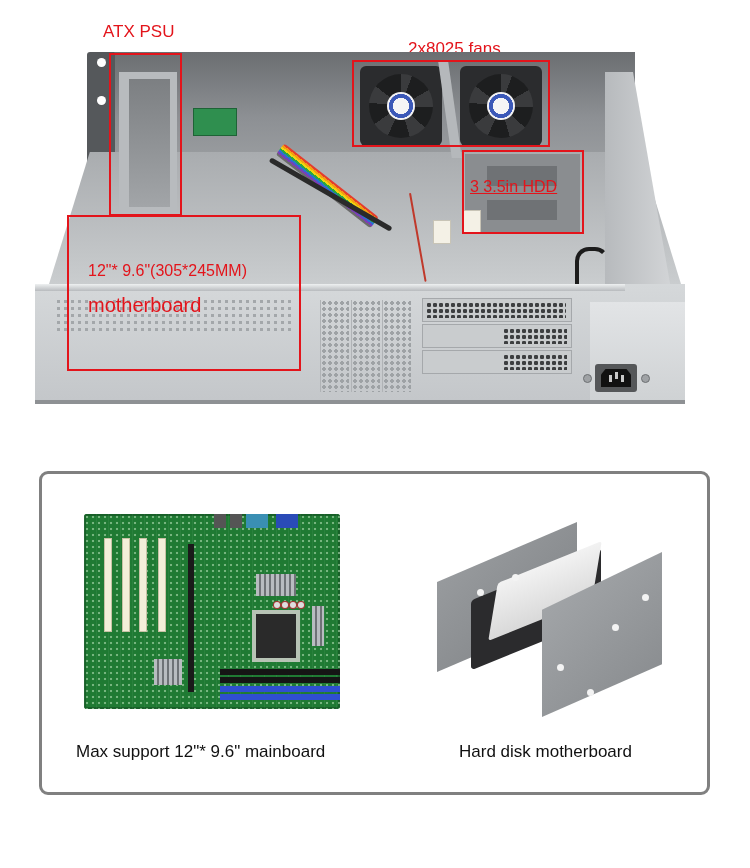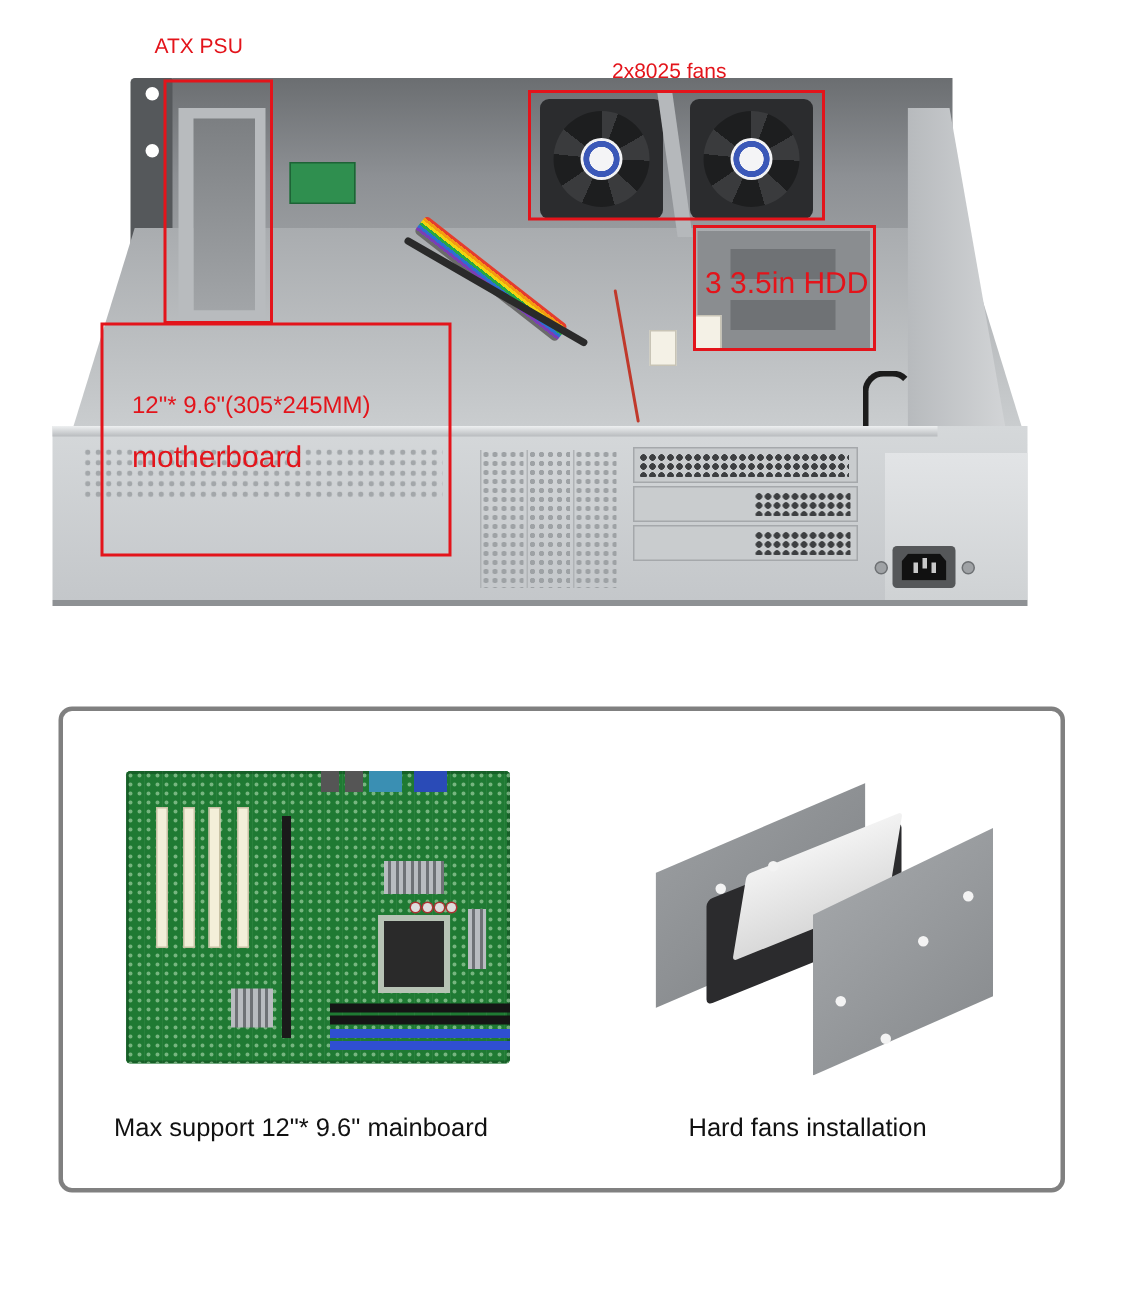--- a/index.html
+++ b/index.html
@@ -2,21 +2,21 @@
 <html><head>
 <meta charset="utf-8">
 <style>
   html, body { margin: 0; padding: 0; background: #ffffff; }
   body { width: 750px; height: 868px; position: relative; overflow: hidden;
          font-family: "Liberation Sans", sans-serif; }
 
   
   .chassis-wrap { position: absolute; left: 0; top: 0; width: 750px; height: 430px; }
   .label-red { position: absolute; color: #e3141b; font-family: "Liberation Sans", sans-serif;
-               font-size: 14px; white-space: nowrap; }
+               font-size: 17px; white-space: nowrap; }
   .callout-box { position: absolute; border: 2px solid #e3141b; box-sizing: border-box; }
 
   .chassis { position: absolute; left: 35px; top: 52px; width: 650px; height: 348px; }
   
   .back-wall { position: absolute; left: 80px; top: 0; width: 520px; height: 110px;
                background: linear-gradient(#6b6e71, #8d9094 60%, #9a9da0); }
   .rack-ear-l { position: absolute; left: 52px; top: 0; width: 30px; height: 120px;
                 background: #55585b; border-radius: 3px; }
   .rack-ear-r { position: absolute; left: 540px; top: 0; width: 26px; height: 115px;
                 background: #55585b; border-radius: 3px; }
@@ -195,21 +195,21 @@
     </div>
     <div class="screw" style="left:548px; top:322px;"></div>
     <div class="screw" style="left:606px; top:322px;"></div>
   </div>
 
   <div class="callout-box" style="left:109px; top:53px; width:73px; height:163px;"></div>
   <div class="callout-box" style="left:352px; top:60px; width:198px; height:87px;"></div>
   <div class="callout-box" style="left:462px; top:150px; width:122px; height:84px;"></div>
   <div class="callout-box" style="left:67px; top:215px; width:234px; height:156px;"></div>
 
-  <span class="label-red" style="left:470px; top:178px; font-size:20px;">3  3.5in HDD</span>
+  <span class="label-red" style="left:470px; top:178px; font-size:16px;text-decoration:underline;">3  3.5in HDD</span>
   <span class="label-red" style="left:88px; top:262px; font-size:16px;">12"* 9.6"(305*245MM)</span>
   <span class="label-red" style="left:88px; top:294px; font-size:20px;">motherboard</span>
 </div>
 
 <div class="panel">
 
   <div class="mobo">
     <div class="trace"></div>
     <div class="pci-slot" style="left:20px;"></div>
     <div class="pci-slot" style="left:38px;"></div>
@@ -241,14 +241,14 @@
     <div class="cage-wall-r"></div>
     <div class="cage-hole" style="left:50px; top:85px;"></div>
     <div class="cage-hole" style="left:85px; top:70px;"></div>
     <div class="cage-hole" style="left:130px; top:160px;"></div>
     <div class="cage-hole" style="left:185px; top:120px;"></div>
     <div class="cage-hole" style="left:215px; top:90px;"></div>
     <div class="cage-hole" style="left:160px; top:185px;"></div>
   </div>
 
   <span class="caption" style="left:34px; top:268px;">Max support 12"* 9.6" mainboard</span>
-  <span class="caption" style="left:417px; top:268px;">Hard fans installation</span>
+  <span class="caption" style="left:417px; top:268px;">Hard disk motherboard</span>
 </div>
 
 </body></html>

